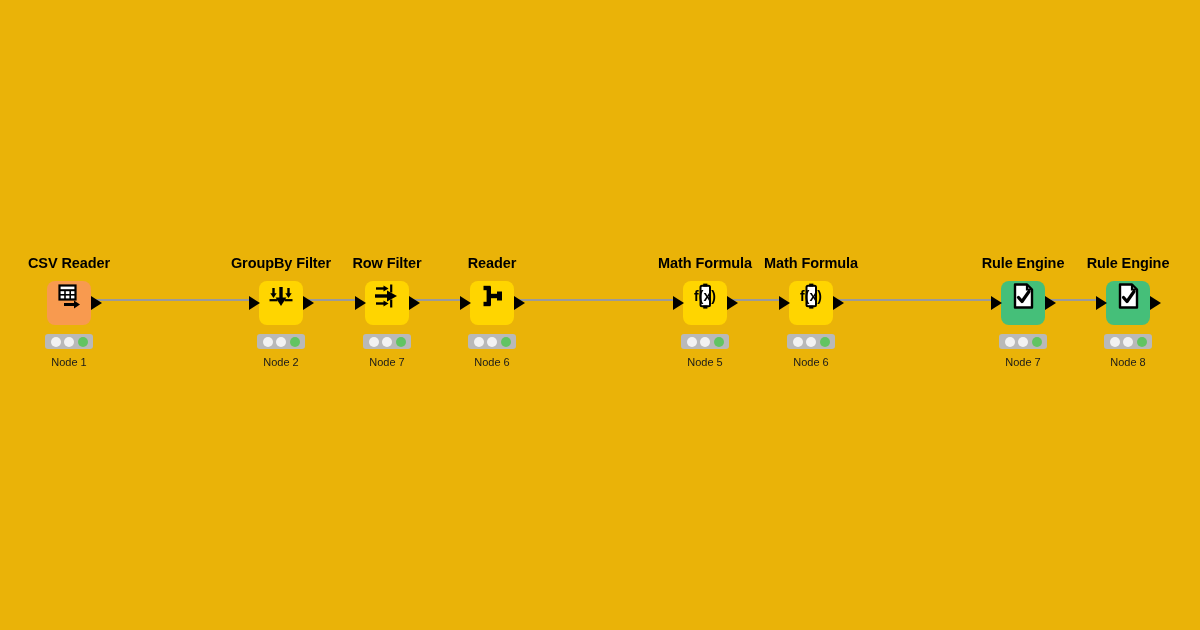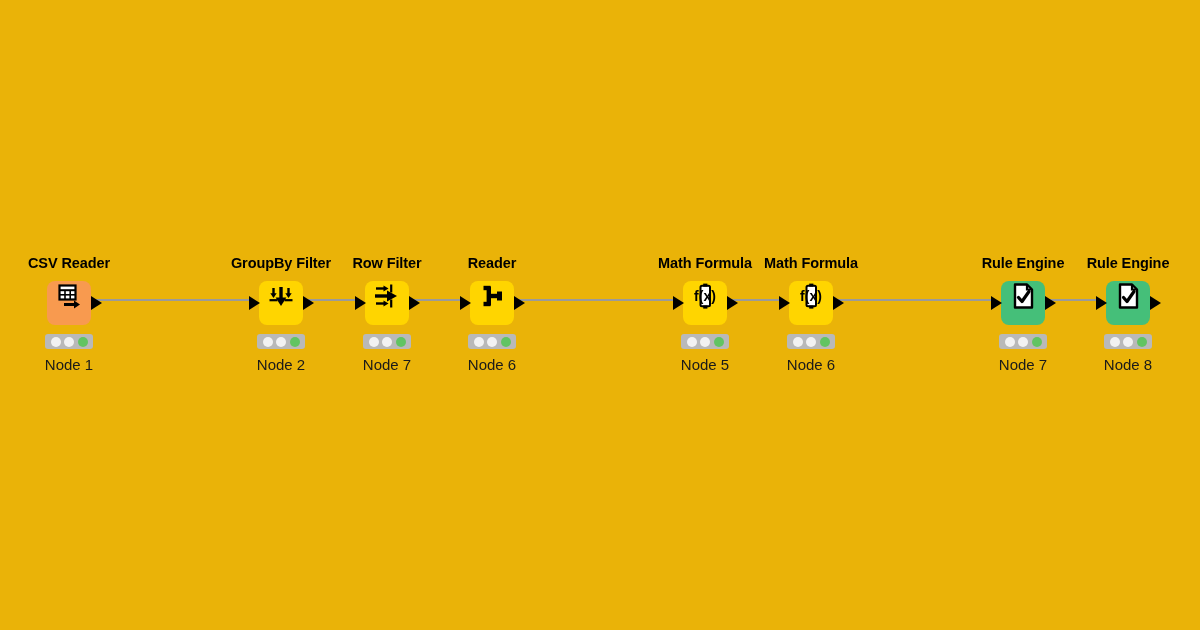--- a/index.html
+++ b/index.html
@@ -85,21 +85,21 @@
     border-radius: 50%;
   }
   .led-off { background: #f2f2f2; }
   .led-on  { background: #62c462; }
   .node-label {
     position: absolute;
     left: 50%;
     transform: translateX(-50%);
     top: 53px;
     white-space: nowrap;
-    font-size: 15px;
+    font-size: 11px;
     font-weight: normal;
     color: #1a1a1a;
   }
   
   .edge {
     position: absolute;
     height: 2px;
     background: #9a9a9a;
     top: 299px;
   }

